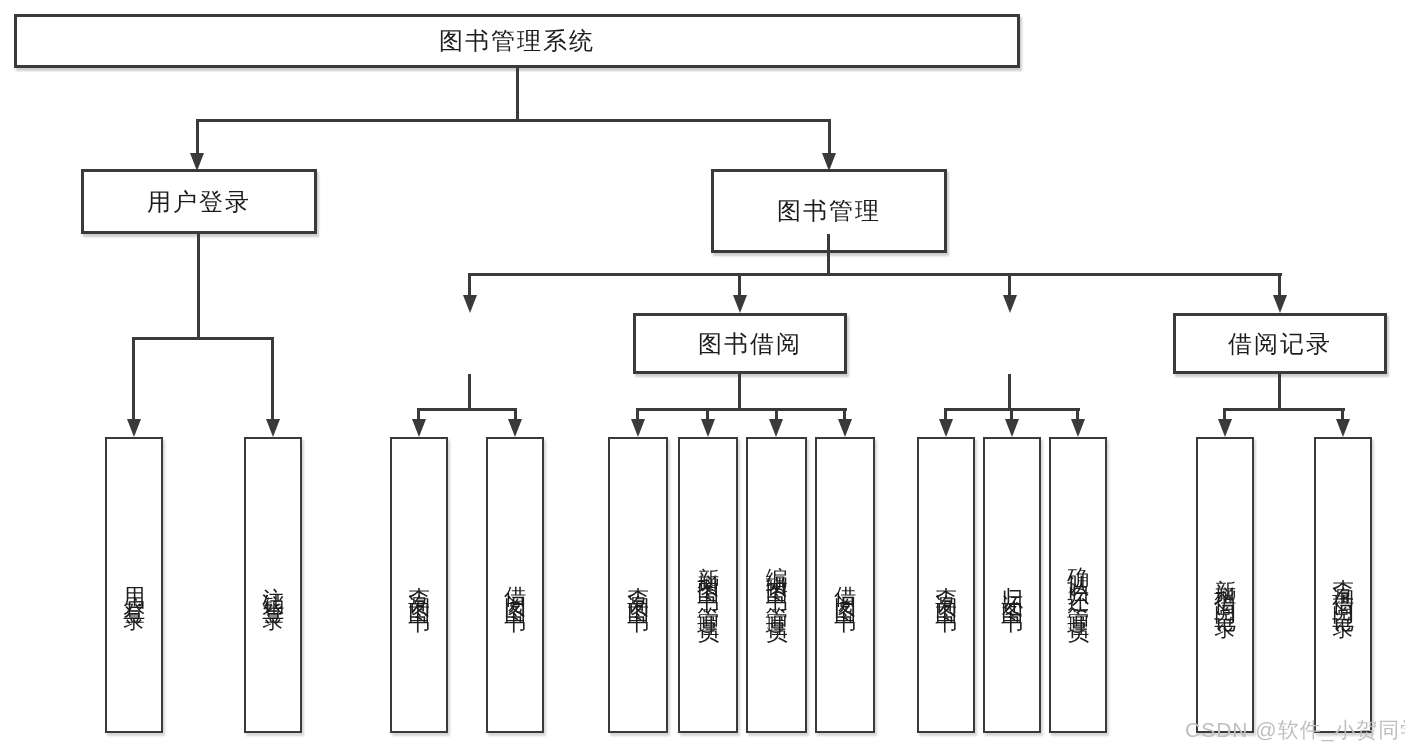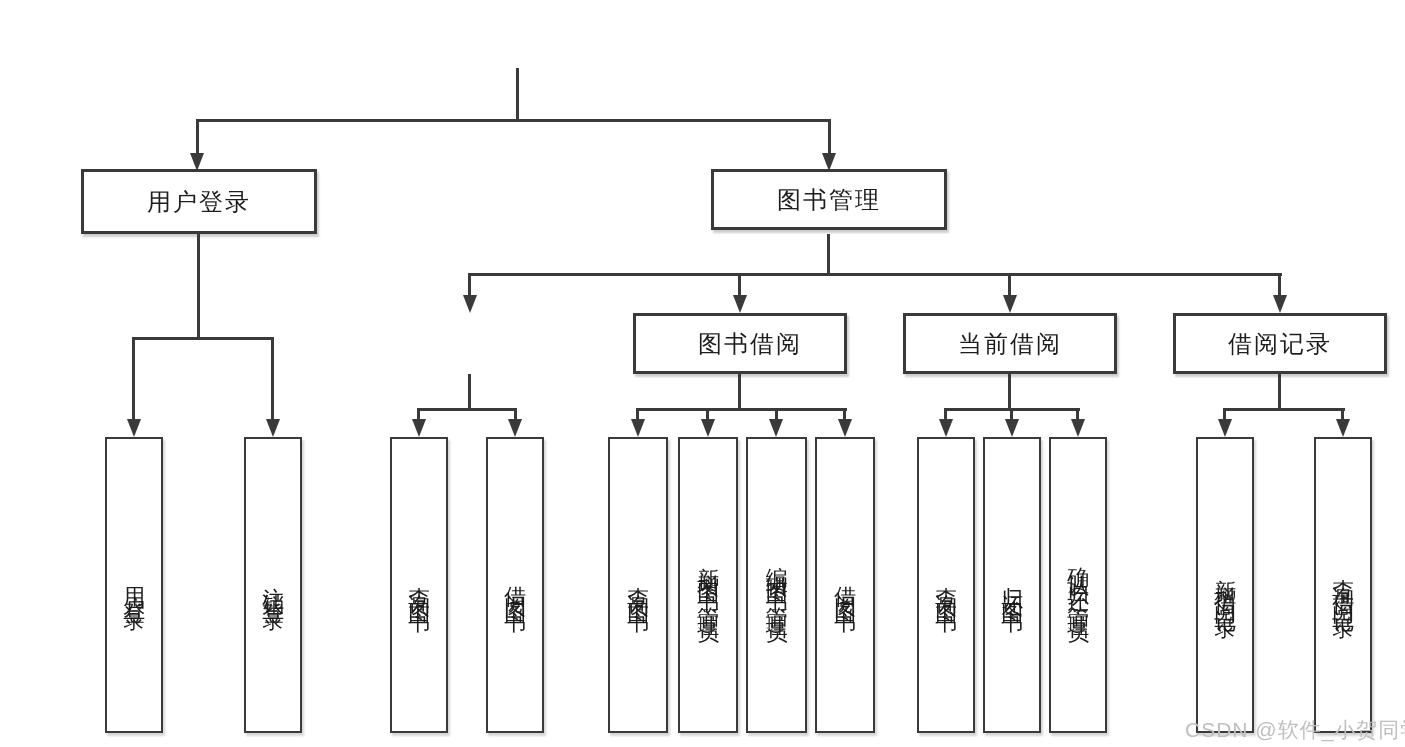--- a/index.html
+++ b/index.html
@@ -35,51 +35,51 @@
   .watermark {
     position:absolute; left:1185px; top:716px;
     font-size:21px; color:#bfbfbf; letter-spacing:1px; white-space:nowrap;
   }
 </style>
 </head>
 <body>
 
 <div class="stage">
 
+  <div class="box" style="left:14px;top:14px;width:1006px;height:54px;">图书管理系统</div>
 
   <div class="vline" style="left:516px;top:68px;height:53px;"></div>
   <div class="hline" style="left:196px;top:119px;width:635px;"></div>
   <div class="vline" style="left:196px;top:119px;height:36px;"></div>
   <div class="arrow" style="left:190px;top:153px;"></div>
   <div class="vline" style="left:828px;top:119px;height:36px;"></div>
   <div class="arrow" style="left:822px;top:153px;"></div>
 
   <div class="box" style="left:81px;top:169px;width:236px;height:65px;">用户登录</div>
-  <div class="box" style="left:711px;top:169px;width:236px;height:61px;">图书管理</div>
+  <div class="box" style="left:711px;top:169px;width:236px;height:84px;">图书管理</div>
 
   <div class="vline" style="left:197px;top:234px;height:105px;"></div>
   <div class="hline" style="left:132px;top:337px;width:142px;"></div>
   <div class="vline" style="left:132px;top:337px;height:84px;"></div>
   <div class="arrow" style="left:127px;top:419px;"></div>
   <div class="vline" style="left:271px;top:337px;height:84px;"></div>
   <div class="arrow" style="left:266px;top:419px;"></div>
 
   <div class="vline" style="left:827px;top:234px;height:42px;"></div>
   <div class="hline" style="left:468px;top:273px;width:814px;"></div>
   <div class="vline" style="left:468px;top:273px;height:24px;"></div>
   <div class="arrow" style="left:463px;top:295px;"></div>
   <div class="vline" style="left:738px;top:273px;height:24px;"></div>
   <div class="arrow" style="left:733px;top:295px;"></div>
   <div class="vline" style="left:1008px;top:273px;height:24px;"></div>
   <div class="arrow" style="left:1003px;top:295px;"></div>
   <div class="vline" style="left:1278px;top:273px;height:24px;"></div>
   <div class="arrow" style="left:1273px;top:295px;"></div>
 
   <div class="box" style="left:633px;top:313px;width:214px;height:61px;padding-left:20px;">图书借阅</div>
-  <div class="box" style="left:903px;top:313px;width:214px;height:61px;">当前借阅</div>
   <div class="box" style="left:1173px;top:313px;width:214px;height:61px;">借阅记录</div>
 
   <div class="vline" style="left:468px;top:374px;height:36px;"></div>
   <div class="hline" style="left:417px;top:408px;width:100px;"></div>
   <div class="vline" style="left:417px;top:408px;height:13px;"></div>
   <div class="arrow" style="left:412px;top:419px;"></div>
   <div class="vline" style="left:514px;top:408px;height:13px;"></div>
   <div class="arrow" style="left:508px;top:419px;"></div>
 
   <div class="vline" style="left:738px;top:374px;height:36px;"></div>

